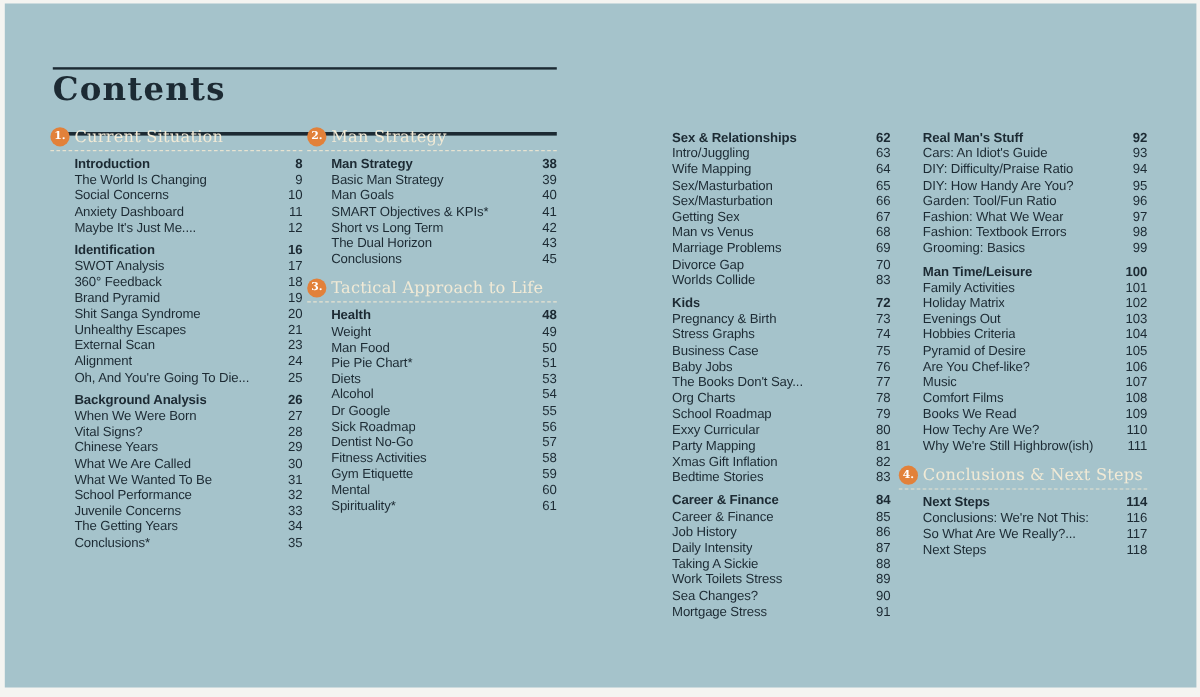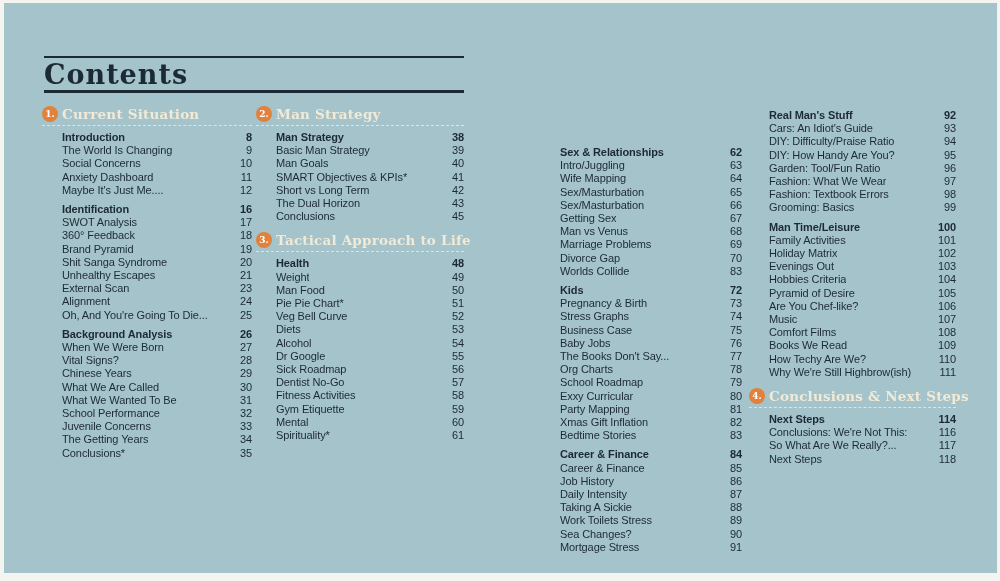--- a/index.html
+++ b/index.html
@@ -19,55 +19,55 @@
     border:3px solid var(--paper);
     border-left-width:4px;
     border-bottom-width:8px;
     color:var(--ink);
   }
   
   .title-block{
     position:absolute;left:40px;top:53px;width:420px;
     border-top:2px solid var(--ink);
     border-bottom:3px solid var(--ink);
-    padding:2px 0 0 0;
+    padding:2px 0 20px 0;
   }
   .title-block h1{
     font-family:"DejaVu Serif",serif;
     font-weight:bold;
     font-size:27px;
     line-height:30px;
     letter-spacing:1px;
     color:var(--ink);
   }
   
   .col{position:absolute;top:103px;}
   .col-1{left:38px;width:210px;}
   .col-2{left:252px;width:208px;}
-  .col-3{left:536px;top:106px;width:202px;margin-top:37px;}
+  .col-3{left:536px;top:106px;width:202px;}
   .col-4{left:745px;top:106px;width:207px;}
 
   .sec{
     display:flex;align-items:center;gap:4px;
     border-bottom:1px dashed var(--dash);
     padding-bottom:3px;margin-bottom:5px;
   }
   .sec + .group{margin-top:2px;}
   .group + .sec{margin-top:9px;}
   .badge{
     flex:0 0 16px;width:16px;height:16px;border-radius:50%;
     background:var(--orange);
     display:flex;align-items:center;justify-content:center;
   }
   .badge .n{
     font-family:"DejaVu Serif",serif;font-weight:bold;
     font-size:9px;color:#ffffff;line-height:1;
   }
   .sec .lbl{
-    font-family:"DejaVu Serif",serif;font-weight:bold;
+    font-family:"DejaVu Serif",serif;font-weight:normal;
     font-size:13.5px;line-height:16px;color:var(--cream);
     white-space:nowrap;letter-spacing:.2px;
   }
   .group{margin-bottom:6px;}
   .group:last-child{margin-bottom:0;}
   .row{
     display:flex;justify-content:space-between;align-items:baseline;
     padding-left:20px;
     font-size:11px;line-height:13.2px;
     letter-spacing:-.1px;
@@ -250,24 +250,20 @@
         </div>
         <div class="row">
           <span class="t">Man Food</span>
           <span class="p">50</span>
         </div>
         <div class="row">
           <span class="t">Pie Pie Chart*</span>
           <span class="p">51</span>
         </div>
         <div class="row">
-          <span class="t">Veg Bell Curve</span>
-          <span class="p">52</span>
-        </div>
-        <div class="row">
           <span class="t">Diets</span>
           <span class="p">53</span>
         </div>
         <div class="row">
           <span class="t">Alcohol</span>
           <span class="p">54</span>
         </div>
         <div class="row">
           <span class="t">Dr Google</span>
           <span class="p">55</span>

